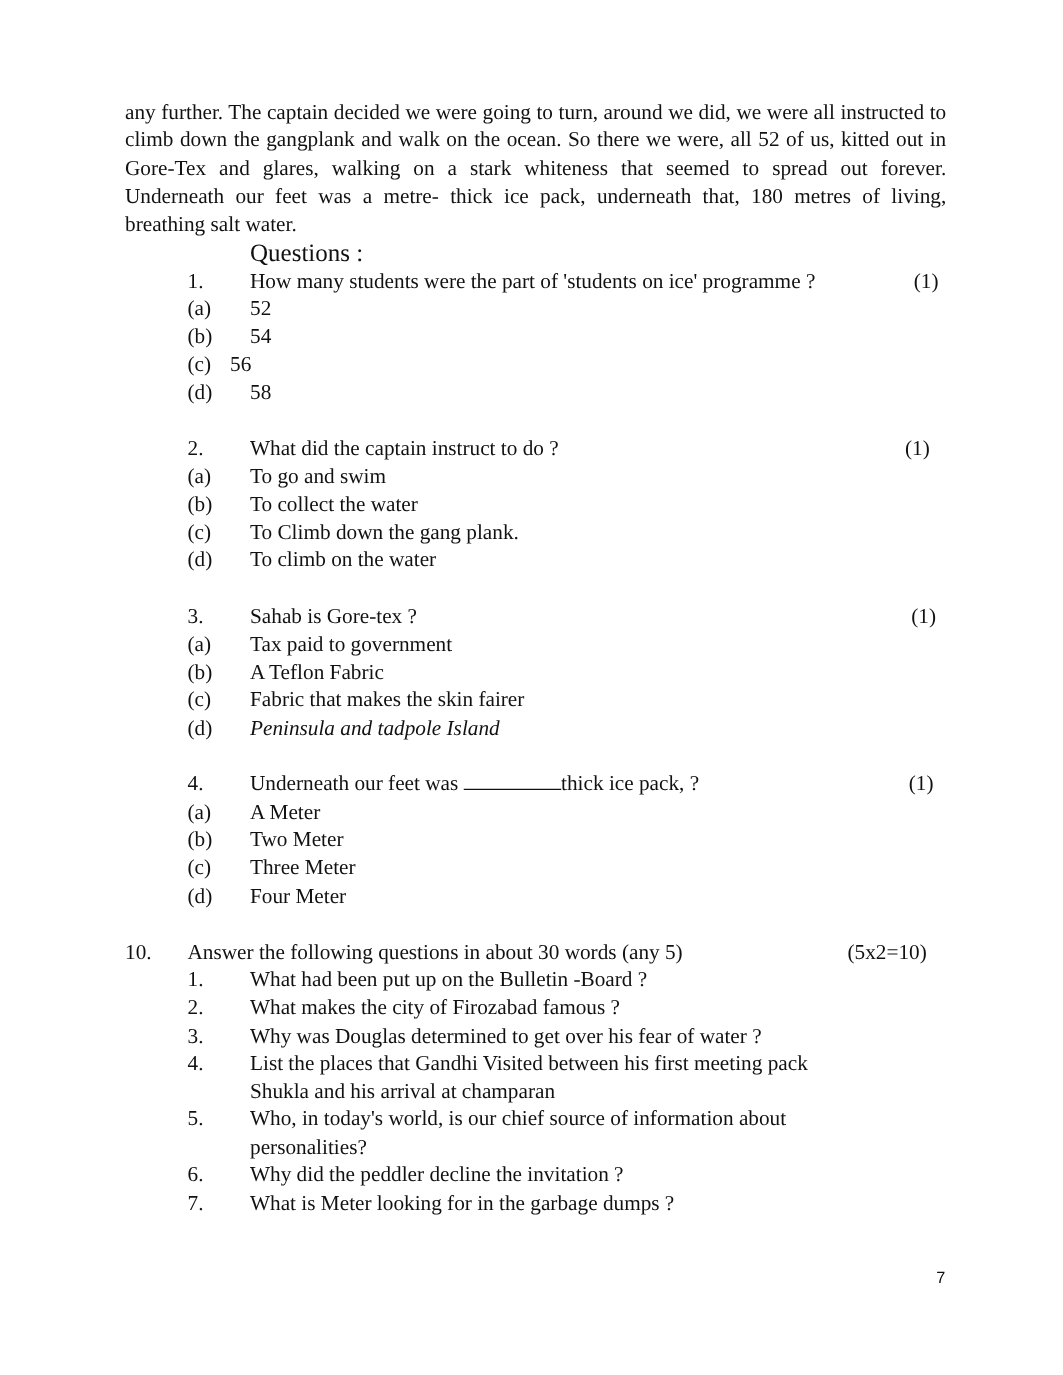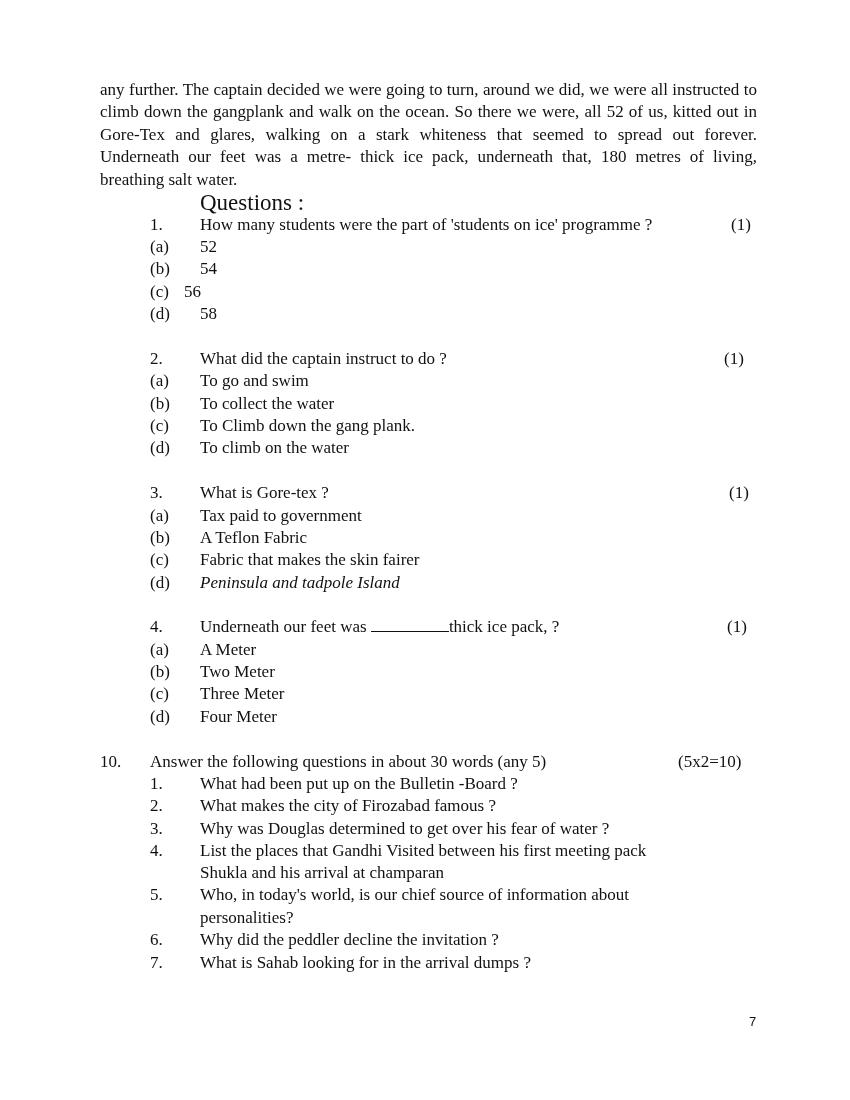--- a/index.html
+++ b/index.html
@@ -31,21 +31,21 @@
       font-size: 17px;
     }
     .passage p {
       margin: 0;
       text-align-last: left;
     }
     .questions-label {
       position: absolute;
       left: 200px;
       top: 192px;
-      font-size: 23px;
+      font-size: 20px;
       line-height: 22px;
     }
     .line {
       position: absolute;
       height: 22px;
       line-height: 22px;
       font-size: 17px;
       white-space: nowrap;
     }
     .num { position: absolute; }
@@ -117,21 +117,21 @@
     <span class="num" style="left:150px;">(c)</span>
     <span class="txt" style="left:200px;">To Climb down the gang plank.</span>
   </div>
   <div class="line" style="top:437px;left:0;width:850px;">
     <span class="num" style="left:150px;">(d)</span>
     <span class="txt" style="left:200px;">To climb on the water</span>
   </div>
 
   <div class="line" style="top:482px;left:0;width:850px;">
     <span class="num" style="left:150px;">3.</span>
-    <span class="txt" style="left:200px;">What is Gore-tex ?</span>
+    <span class="txt" style="left:200px;">Sahab is Gore-tex ?</span>
     <span class="marks" style="left:729px;">(1)</span>
   </div>
   <div class="line" style="top:505px;left:0;width:850px;">
     <span class="num" style="left:150px;">(a)</span>
     <span class="txt" style="left:200px;">Tax paid to government</span>
   </div>
   <div class="line" style="top:527px;left:0;width:850px;">
     <span class="num" style="left:150px;">(b)</span>
     <span class="txt" style="left:200px;">A Teflon Fabric</span>
   </div>
@@ -197,17 +197,17 @@
   </div>
   <div class="line" style="top:907px;left:0;width:672px;">
     <span class="txt" style="left:200px;">personalities?</span>
   </div>
   <div class="line" style="top:929px;left:0;width:850px;">
     <span class="num" style="left:150px;">6.</span>
     <span class="txt" style="left:200px;">Why did the peddler decline the invitation ?</span>
   </div>
   <div class="line" style="top:952px;left:0;width:850px;">
     <span class="num" style="left:150px;">7.</span>
-    <span class="txt" style="left:200px;">What is Sahab looking for in the arrival dumps ?</span>
+    <span class="txt" style="left:200px;">What is Meter looking for in the garbage dumps ?</span>
   </div>
 
   <div class="page-number">7</div>
 </div>
 
 </body></html>

